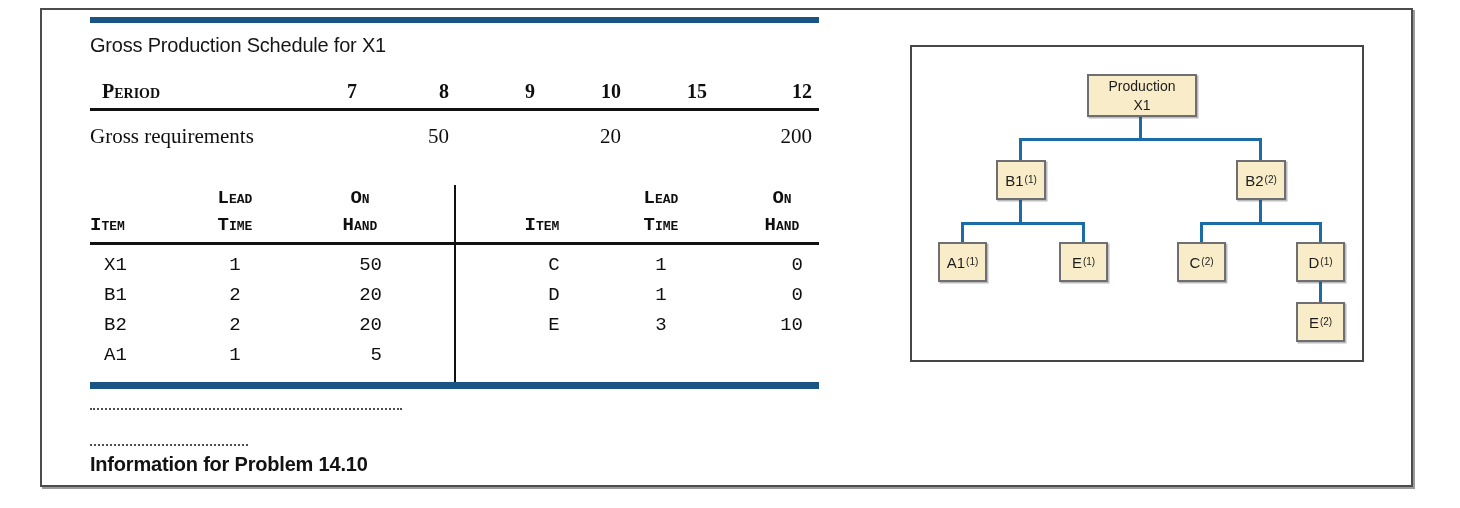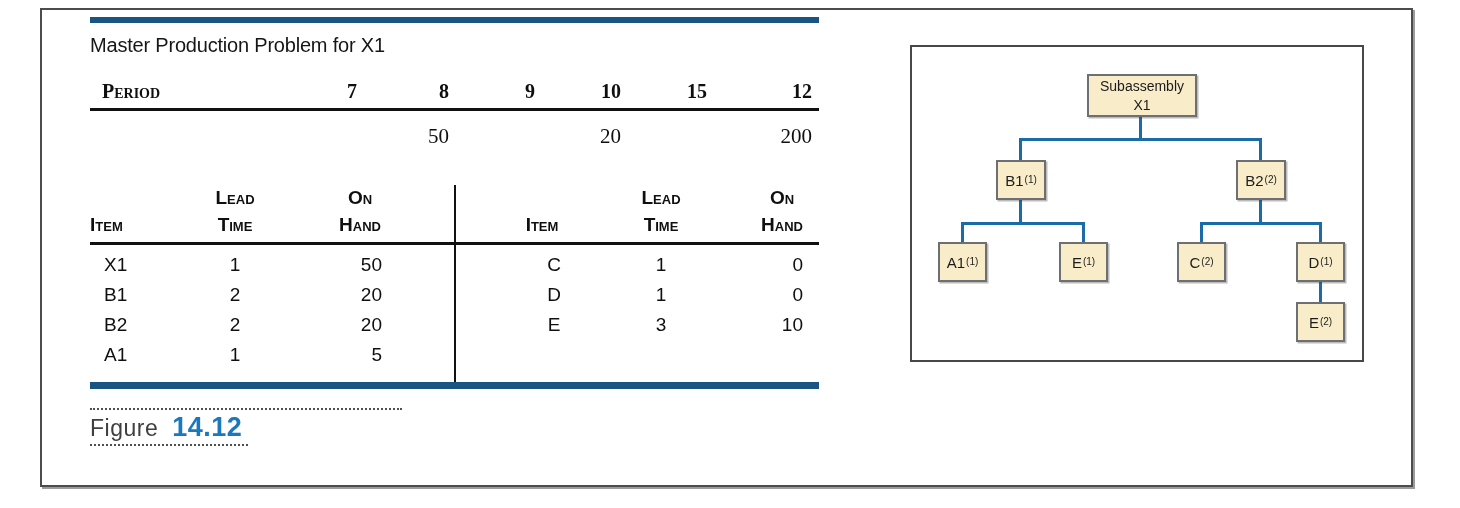--- a/index.html
+++ b/index.html
@@ -24,21 +24,21 @@
        font-family:"Liberation Serif",serif;color:#0f0f0f;}
   .sc{font-variant:small-caps;font-weight:bold;}
   .plabel{position:absolute;left:12px;top:0;font-size:20px;}
   .pv{position:absolute;top:0;width:80px;text-align:right;font-weight:bold;font-size:20px;}
   .gv{position:absolute;top:44px;width:80px;text-align:right;font-size:21px;}
   .c0{right:462px}.c1{right:370px}.c2{right:284px}.c3{right:198px}.c4{right:112px}.c5{right:7px}
   .prule{position:absolute;left:0;top:28px;width:729px;height:3px;background:#111;}
   .glabel{position:absolute;left:0;top:44px;font-size:21px;}
   
   .items{position:absolute;left:48px;top:175px;width:729px;height:205px;
-         font-family:Liberation Sans, sans-serif;font-size:19px;color:#0f0f0f;}
+         font-family:Liberation Mono, monospace;font-size:19px;color:#0f0f0f;}
   .items .hdr{position:absolute;font-variant:small-caps;font-weight:bold;font-size:19px;}
   .row1{top:2px;}.row2{top:29px;}
   .li-h{left:0;}
   .ll{left:105px;width:80px;text-align:center;}
   .lh-h{left:230px;width:80px;text-align:center;}
   .ri-h{left:412px;width:80px;text-align:center;}
   .rl{left:531px;width:80px;text-align:center;}
   .rh-h{left:652px;width:80px;text-align:center;}
   .itrule{position:absolute;left:0;top:57px;width:729px;height:3px;background:#111;}
   .divider{position:absolute;left:364px;top:0;width:2px;height:197px;background:#111;}
@@ -92,31 +92,32 @@
   .cn-v8{left:288px;top:175px;height:22px;}
   .cn-v9{left:407px;top:175px;height:22px;}
   .cn-v10{left:407px;top:233px;height:24px;}
 </style>
 </head>
 <body>
 
 <div class="frame">
 
   <div class="bar topbar"></div>
-  <div class="title">Master Production Problem for X1</div>
+  <div class="title">Gross Production Schedule for X1</div>
 
   <div class="mps">
     <span class="plabel sc">Period</span>
     <span class="pv c0">7</span>
     <span class="pv c1">8</span>
     <span class="pv c2">9</span>
     <span class="pv c3">10</span>
     <span class="pv c4">15</span>
     <span class="pv c5">12</span>
     <div class="prule"></div>
+    <span class="glabel">Gross requirements</span>
     <span class="gv c0"></span>
     <span class="gv c1">50</span>
     <span class="gv c2"></span>
     <span class="gv c3">20</span>
     <span class="gv c4"></span>
     <span class="gv c5">200</span>
   </div>
 
   <div class="items">
     <span class="hdr row1 ll">Lead</span>
@@ -152,44 +153,41 @@
     <span class="cell r-lead ry1">1</span>
     <span class="cell r-hand ry1">0</span>
     <span class="cell r-item ry2">E</span>
     <span class="cell r-lead ry2">3</span>
     <span class="cell r-hand ry2">10</span>
   </div>
 
   <div class="bar botbar"></div>
 
   <div class="fig-toprule"></div>
-  <div class="figrow">
-    <span class="figword">Figure</span>
-    <span class="fignum">14.12</span>
-  </div>
   <div class="fig-botrule"></div>
+  <div class="caption">Information for Problem 14.10</div>
 
   <div class="panel">
     <div class="vline cn-v1"></div>
     <div class="hline cn-h1"></div>
     <div class="vline cn-v2"></div>
     <div class="vline cn-v3"></div>
     <div class="vline cn-v4"></div>
     <div class="hline cn-h2"></div>
     <div class="vline cn-v5"></div>
     <div class="vline cn-v6"></div>
     <div class="vline cn-v7"></div>
     <div class="hline cn-h3"></div>
     <div class="vline cn-v8"></div>
     <div class="vline cn-v9"></div>
     <div class="vline cn-v10"></div>
 
     <div class="node n-root">
       <div>
-        <div class="nl">Subassembly</div>
+        <div class="nl">Production</div>
         <div class="nl">X1</div>
       </div>
     </div>
     <div class="node n-b1">
         <span>B1</span>
         <sub>(1)</sub>
       </div>
     <div class="node n-b2">
         <span>B2</span>
         <sub>(2)</sub>

